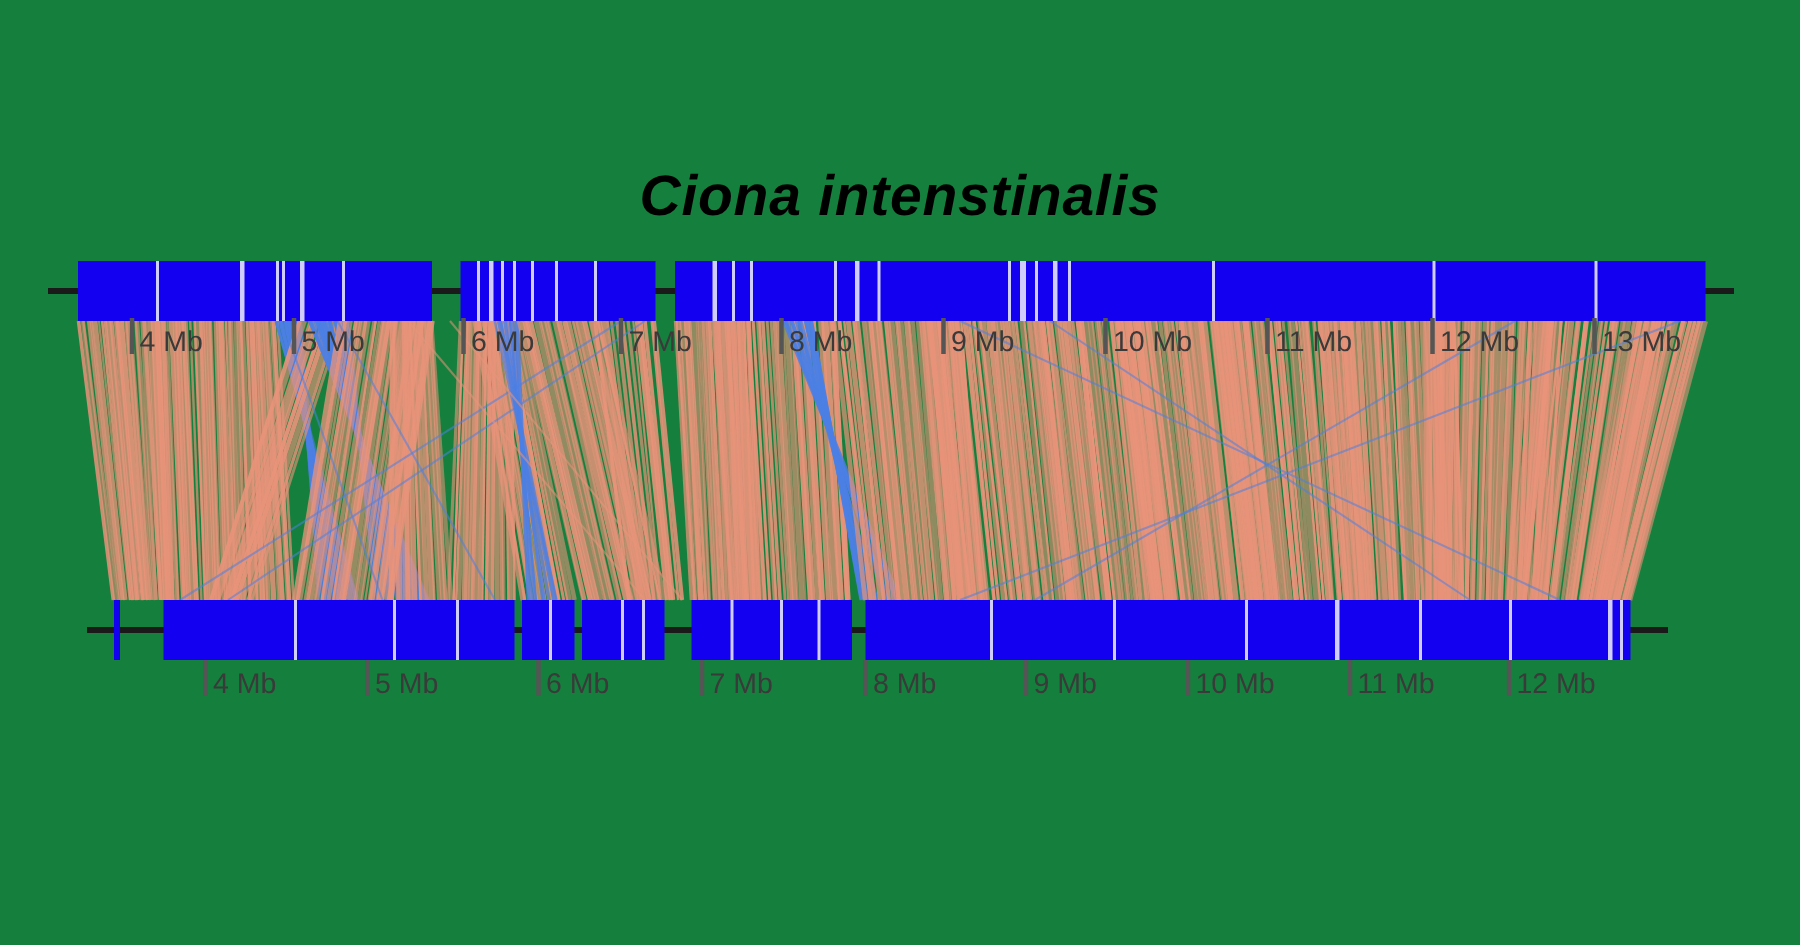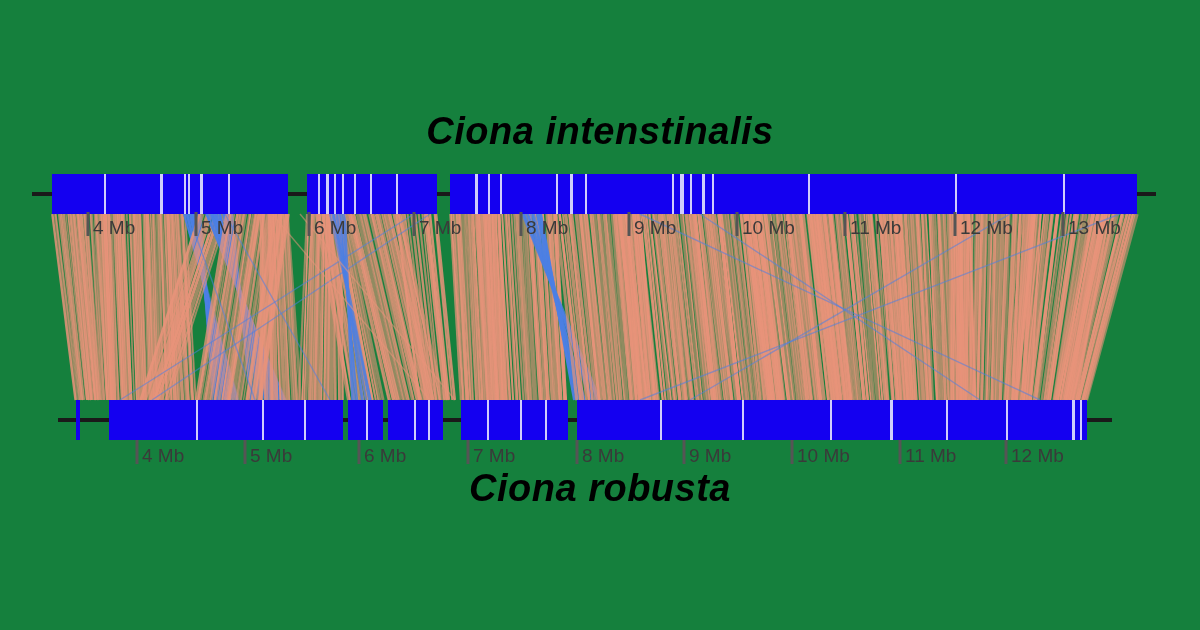--- a/index.html
+++ b/index.html
@@ -777,15 +777,14 @@
         <text x="689" y="462" class="axis-label" fill="#3a3a3a">9 Mb</text>
         <line x1="792" y1="440" x2="792" y2="464" stroke="#555555" stroke-width="3"></line>
         <text x="797" y="462" class="axis-label" fill="#3a3a3a">10 Mb</text>
         <line x1="900" y1="440" x2="900" y2="464" stroke="#555555" stroke-width="3"></line>
         <text x="905" y="462" class="axis-label" fill="#3a3a3a">11 Mb</text>
         <line x1="1006" y1="440" x2="1006" y2="464" stroke="#555555" stroke-width="3"></line>
         <text x="1011" y="462" class="axis-label" fill="#3a3a3a">12 Mb</text>
       </g>
     </svg>
 
-  <div class="species-title" id="title-bottom">Ciona robusta</div>
 
 </div>
 
 </body></html>

